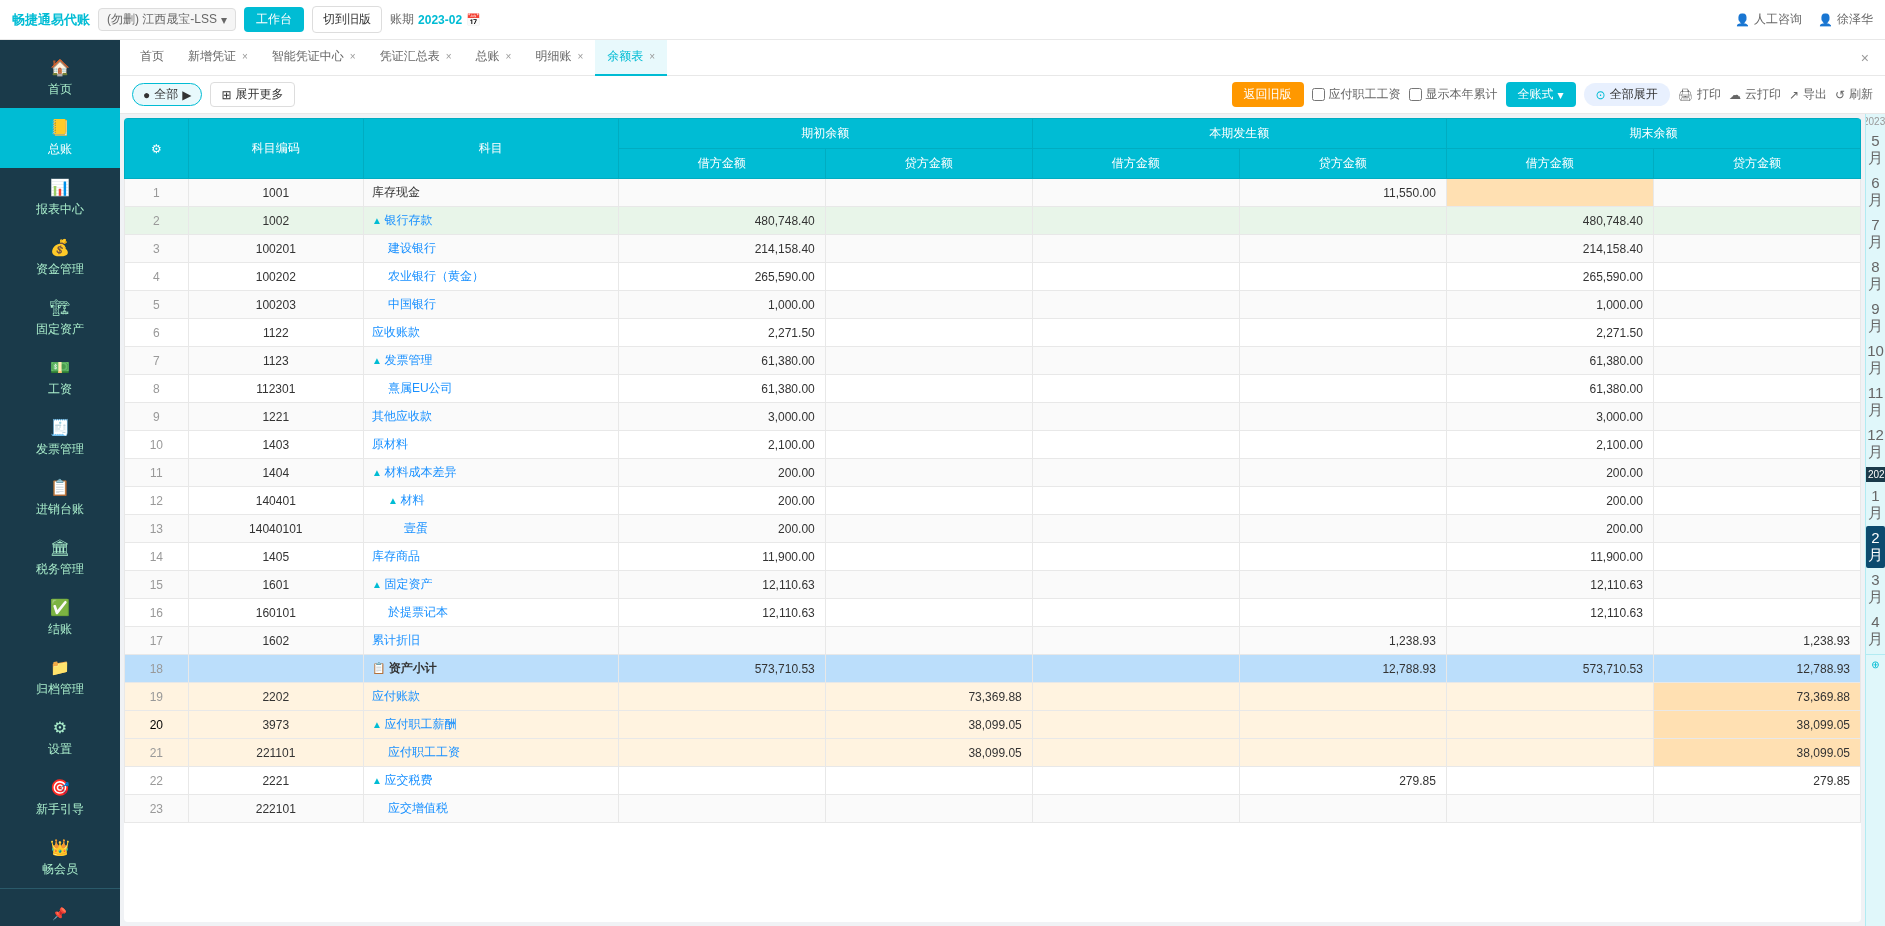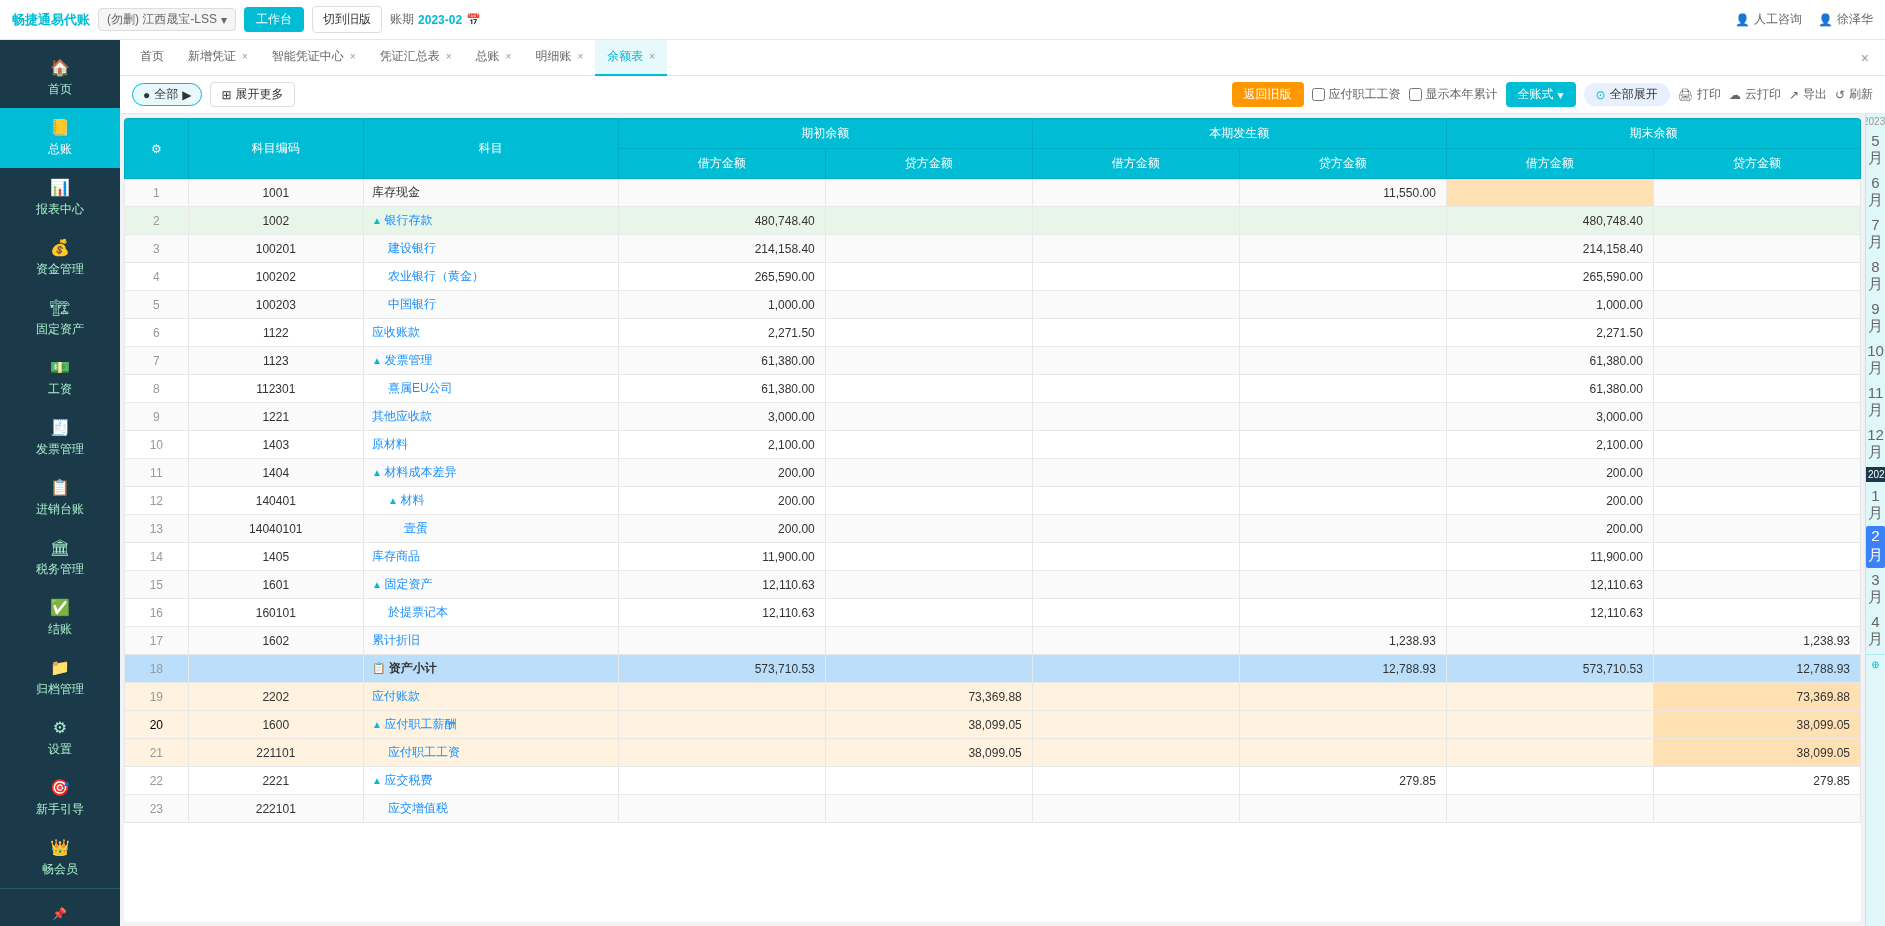--- a/index.html
+++ b/index.html
@@ -724,21 +724,21 @@
                 <td class="name-col" style="padding-left: 8px;"><a href="#">应付账款</a></td>
                 <td style="text-align: right; padding-right: 10px;"></td>
                 <td style="text-align: right; padding-right: 10px;">73,369.88</td>
                 <td style="text-align: right; padding-right: 10px;"></td>
                 <td style="text-align: right; padding-right: 10px;"></td>
                 <td style="text-align: right; padding-right: 10px;"></td>
                 <td style="text-align: right; padding-right: 10px; background: rgb(255, 224, 178);">73,369.88</td>
               </tr>
               <tr class="row-orange">
                 <td style="color: #000000;">20</td>
-                <td style="text-align: center;">1600</td>
+                <td style="text-align: center;">3973</td>
                 <td class="name-col" style="padding-left: 8px;"><span style="color: rgb(0, 188, 212); font-size: 10px;">▲ </span><a href="#">应付职工薪酬</a></td>
                 <td style="text-align: right; padding-right: 10px;"></td>
                 <td style="text-align: right; padding-right: 10px;">38,099.05</td>
                 <td style="text-align: right; padding-right: 10px;"></td>
                 <td style="text-align: right; padding-right: 10px;"></td>
                 <td style="text-align: right; padding-right: 10px;"></td>
                 <td style="text-align: right; padding-right: 10px; background: rgb(255, 224, 178);">38,099.05</td>
               </tr>
               <tr class="row-orange">
                 <td style="text-align: center; color: rgb(153, 153, 153);">21</td>
@@ -782,21 +782,21 @@
         <div class="month-item">5月</div>
         <div class="month-item">6月</div>
         <div class="month-item">7月</div>
         <div class="month-item">8月</div>
         <div class="month-item">9月</div>
         <div class="month-item">10月</div>
         <div class="month-item">11月</div>
         <div class="month-item">12月</div>
         <div style="font-size:10px; color:#fff; background:#1a3a4a; padding:2px; text-align:center; width:100%; margin:2px 0;">2023</div>
         <div class="month-item">1月</div>
-        <div class="month-item active" style="background:#3b82f6; color:#fff;font-family:Liberation Mono, monospace;">2月</div>
+        <div class="month-item active" style="background:#0c4a6e; color:#fff;">2月</div>
         <div class="month-item">3月</div>
         <div class="month-item">4月</div>
         <div style="width:100%; height:1px; background:#b2ebf2; margin:2px 0;"></div>
         <div style="font-size:10px; color:#00bcd4; text-align:center; cursor:pointer; padding:2px;">⊕</div>
       </div>
     </div>
 
   </div>
 </div>
 

